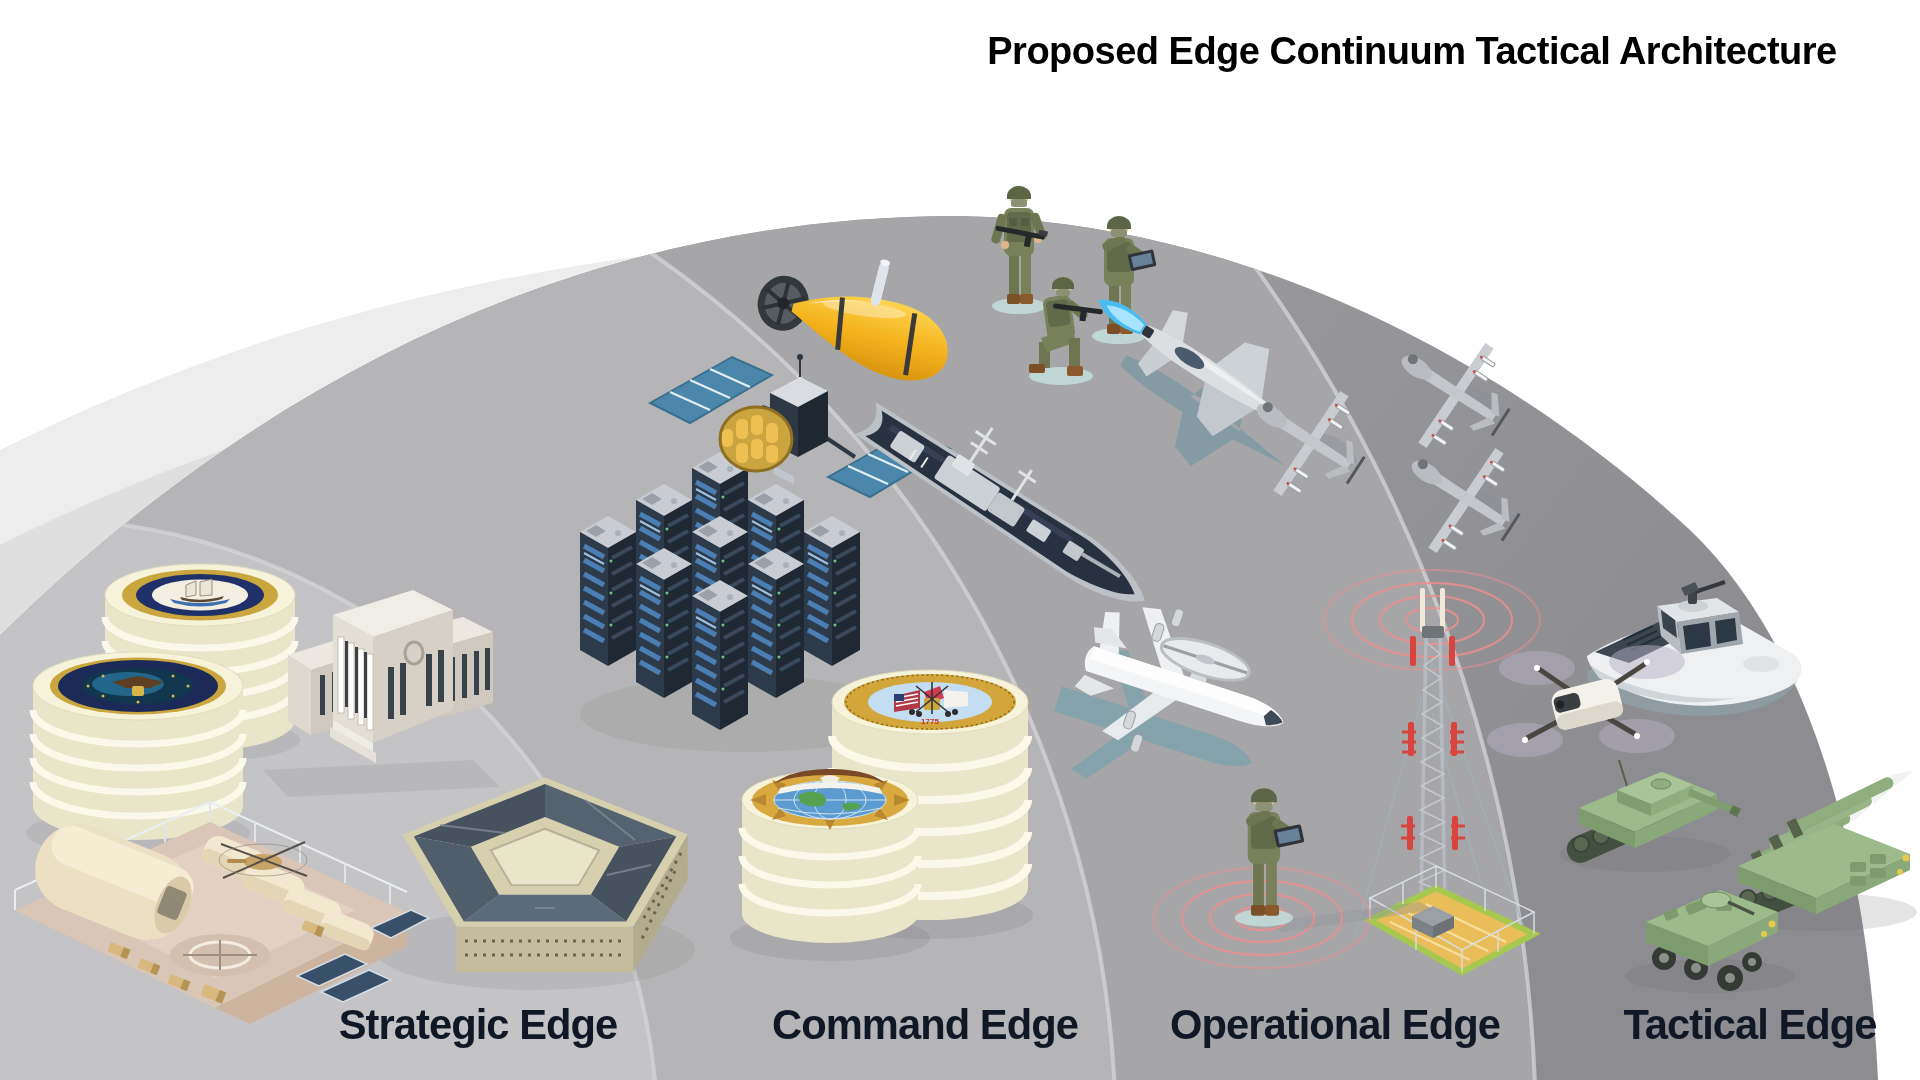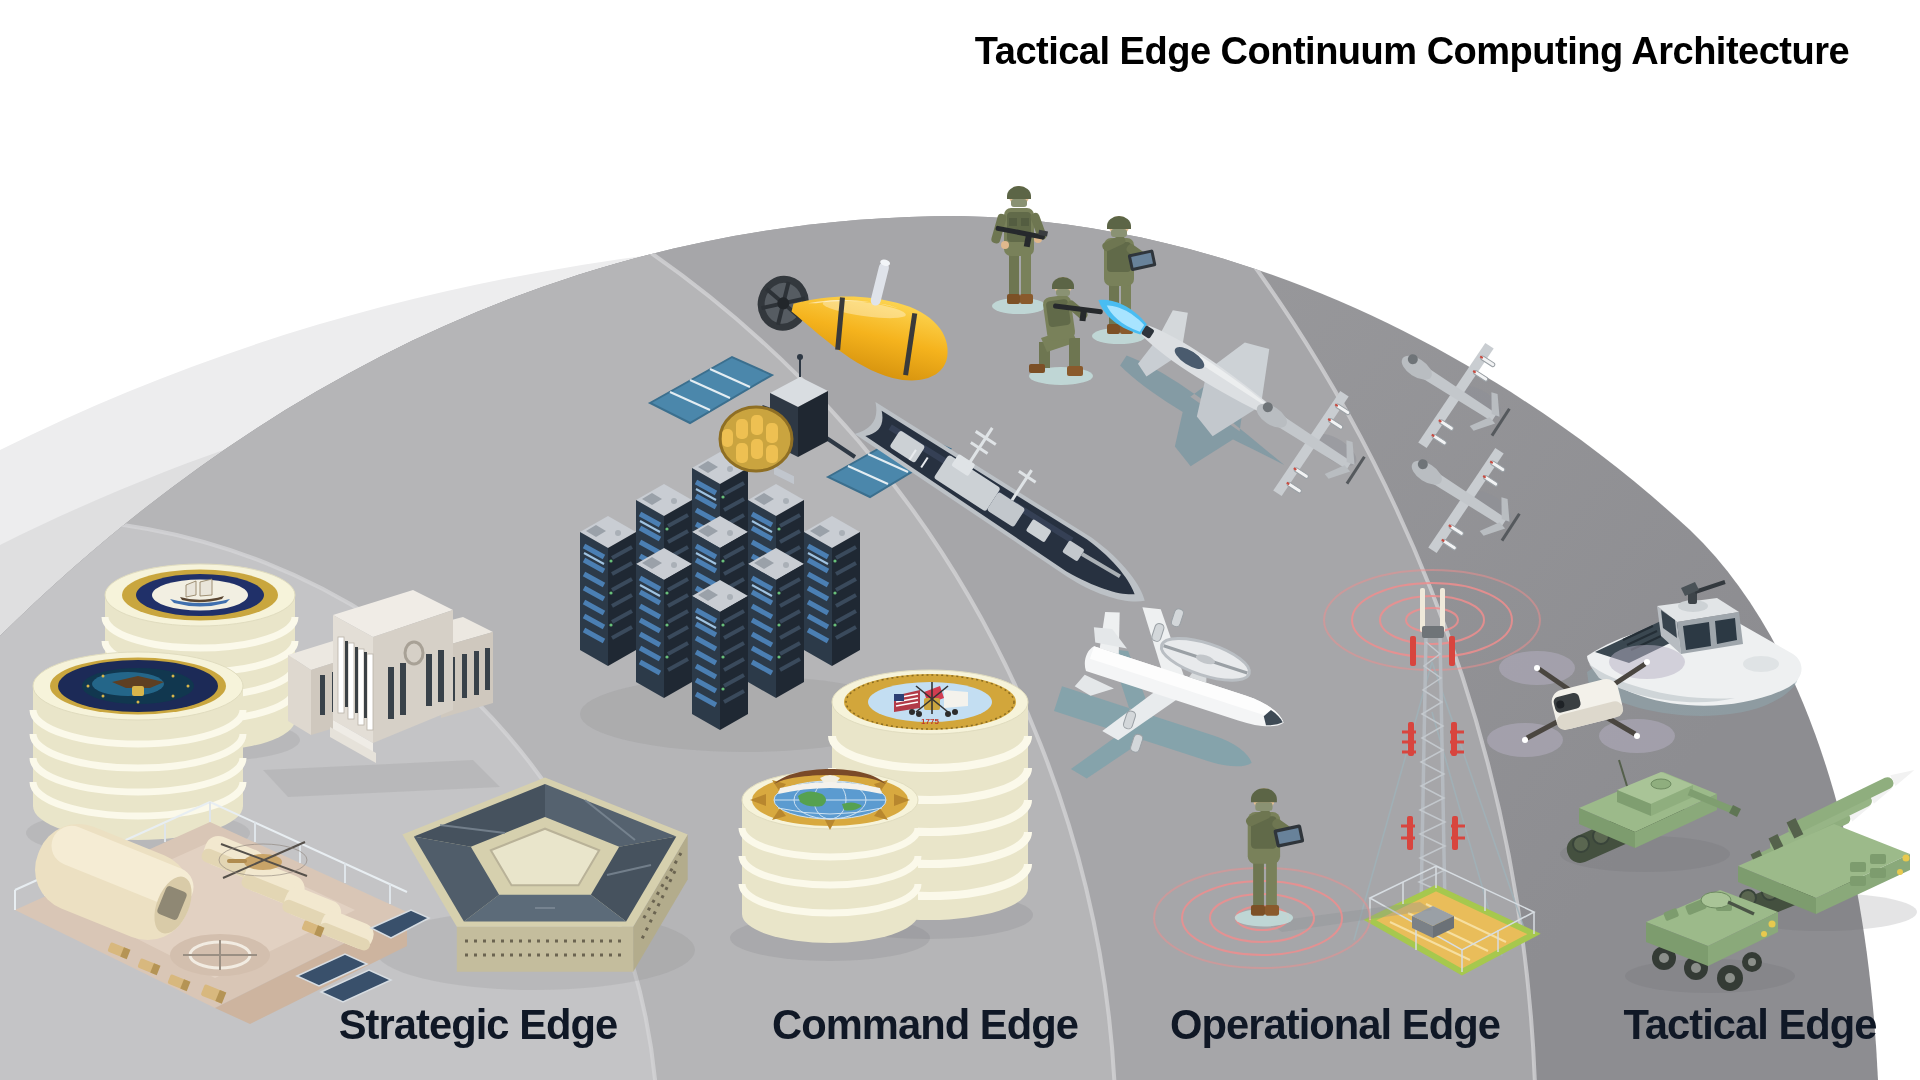--- a/index.html
+++ b/index.html
@@ -842,19 +842,19 @@
     <g>
       <ellipse cx="86" cy="32" rx="15" ry="8" fill="#a9c497" stroke="#6d8a60"></ellipse>
       <line x1="98" y1="34" x2="124" y2="46" stroke="#4a5446" stroke-width="3.5"></line>
     </g>
     <circle cx="142" cy="56" r="3.5" fill="#e8c94e"></circle>
         <circle cx="134" cy="66" r="3" fill="#e8c94e"></circle>
   </g>
 
 </svg>
 
-<div class="title">Tactical Edge Continuum Computing Architecture</div>
+<div class="title">Proposed Edge Continuum Tactical Architecture</div>
 <div class="zone-label zl-strategic">Strategic Edge</div>
 <div class="zone-label zl-command">Command Edge</div>
 <div class="zone-label zl-operational">Operational Edge</div>
 <div class="zone-label zl-tactical">Tactical Edge</div>
 
 </div>
 
 </body></html>

